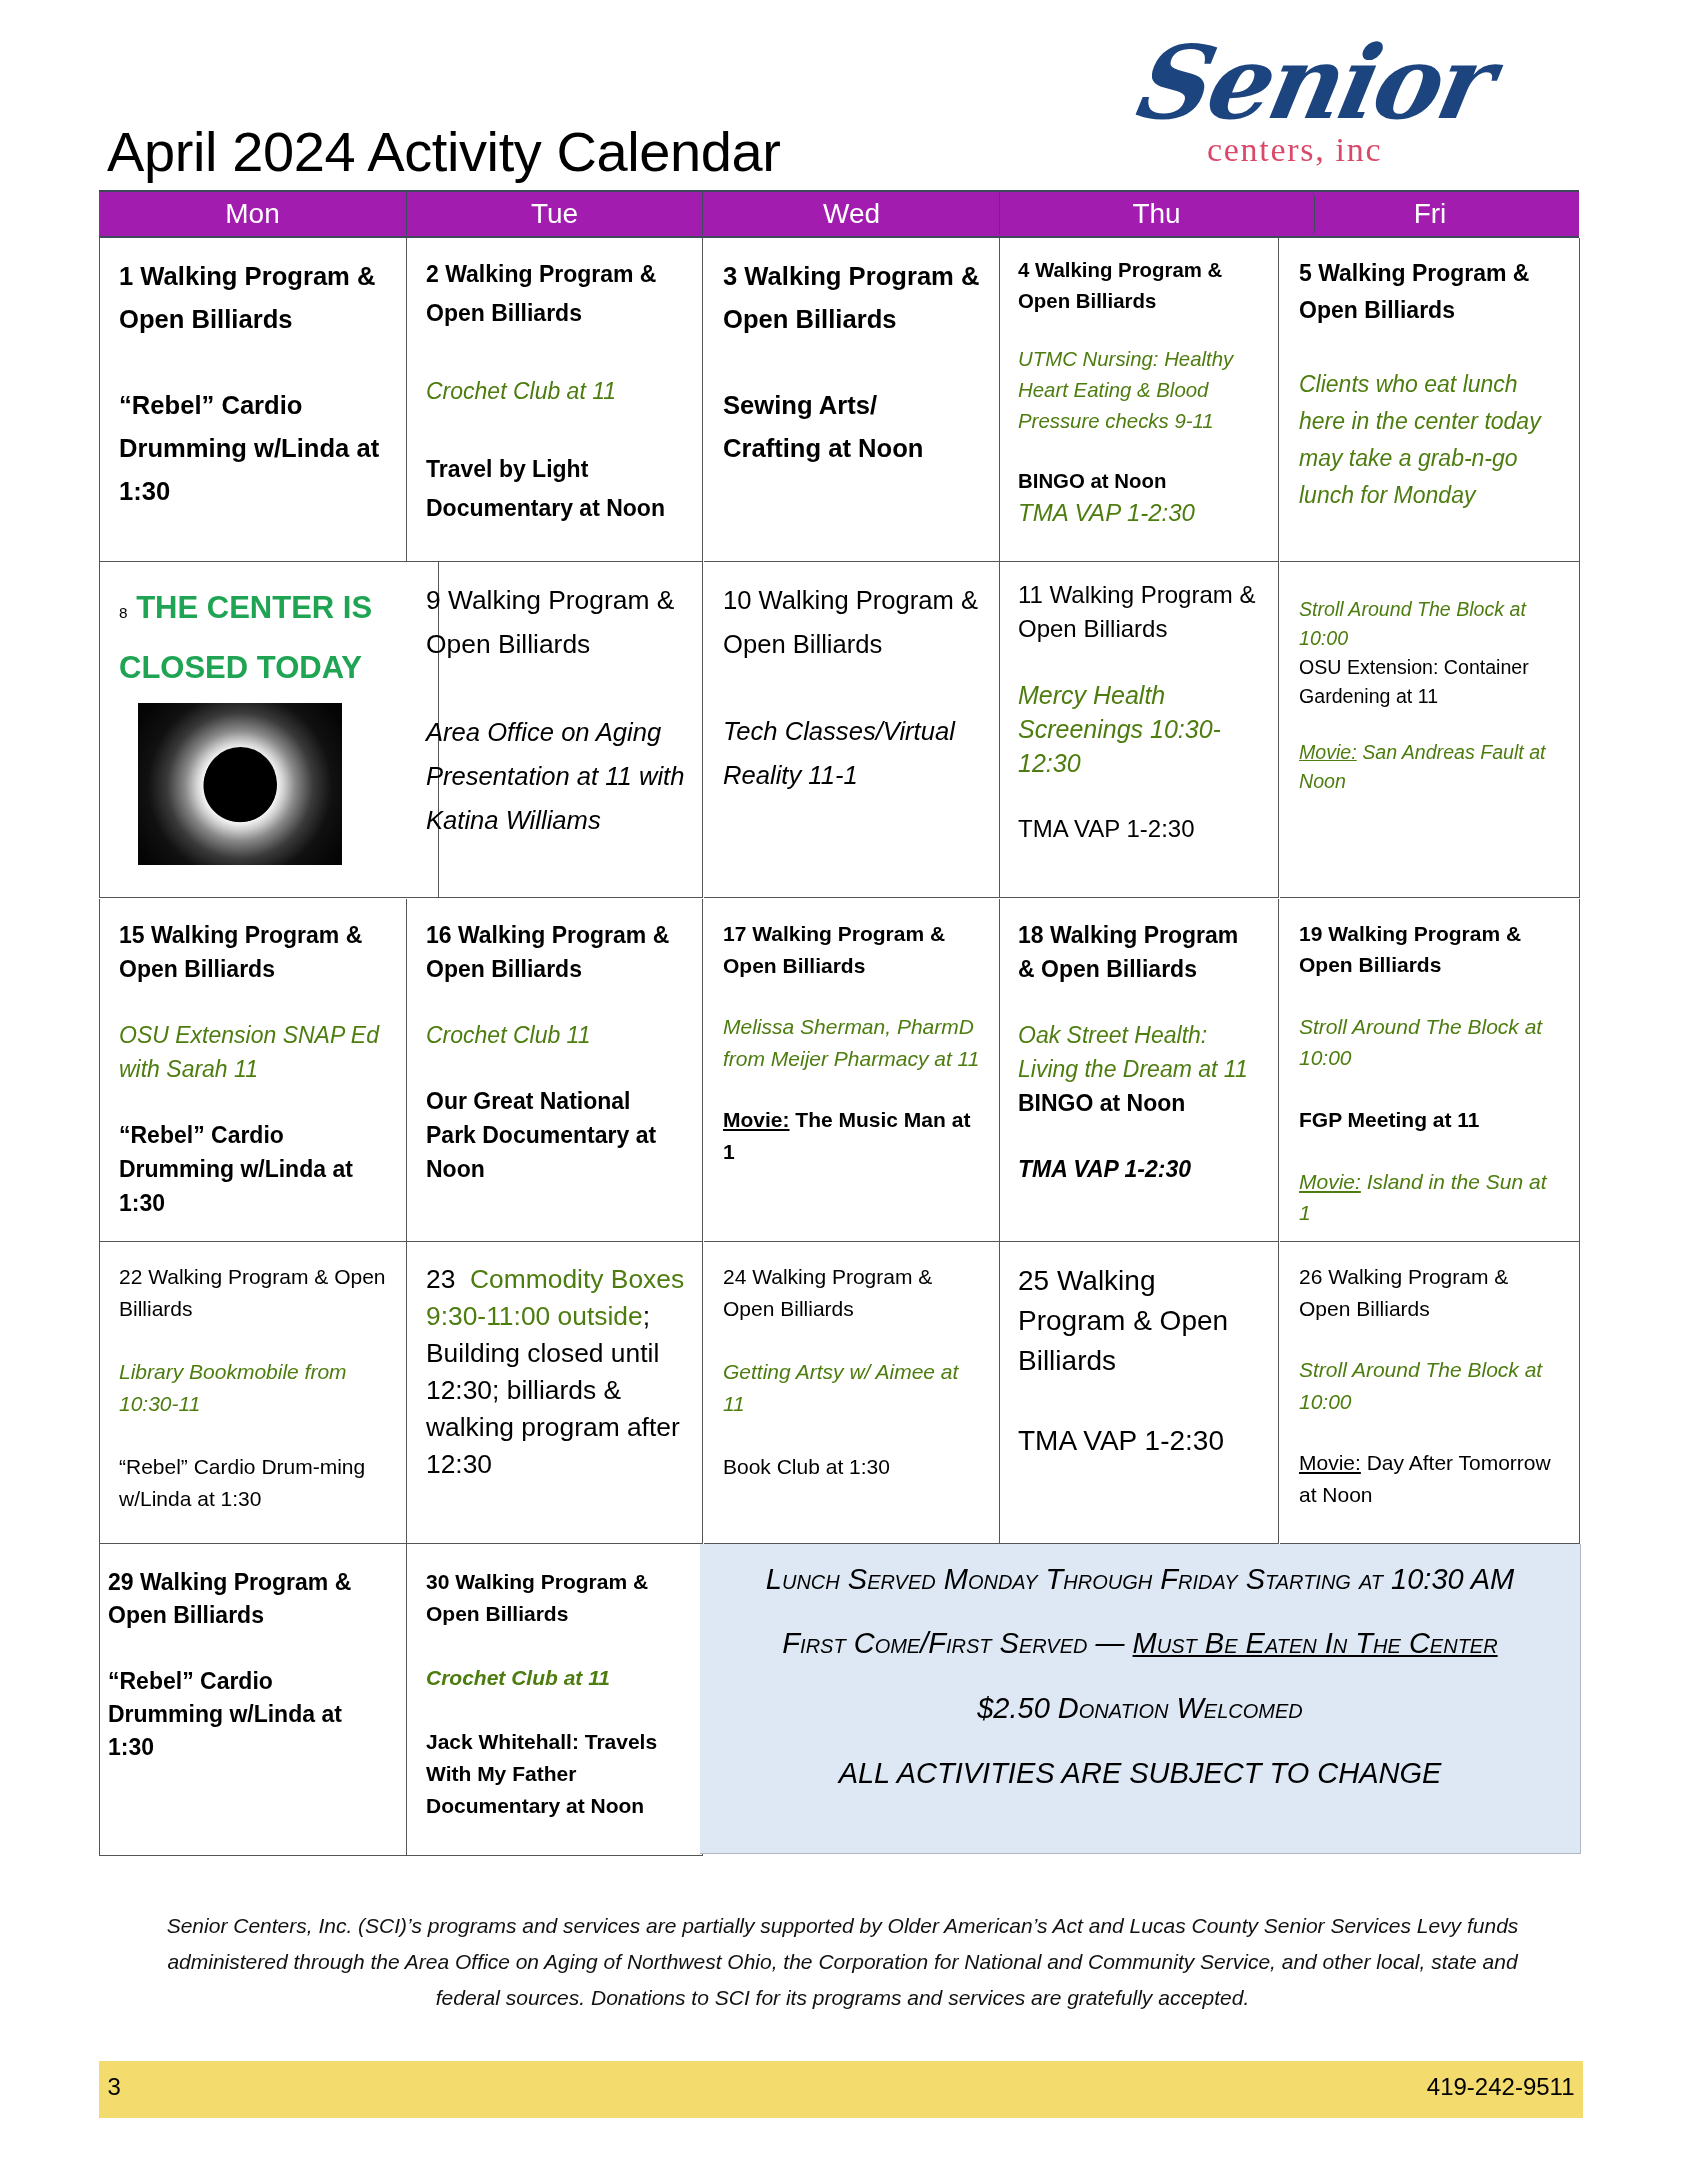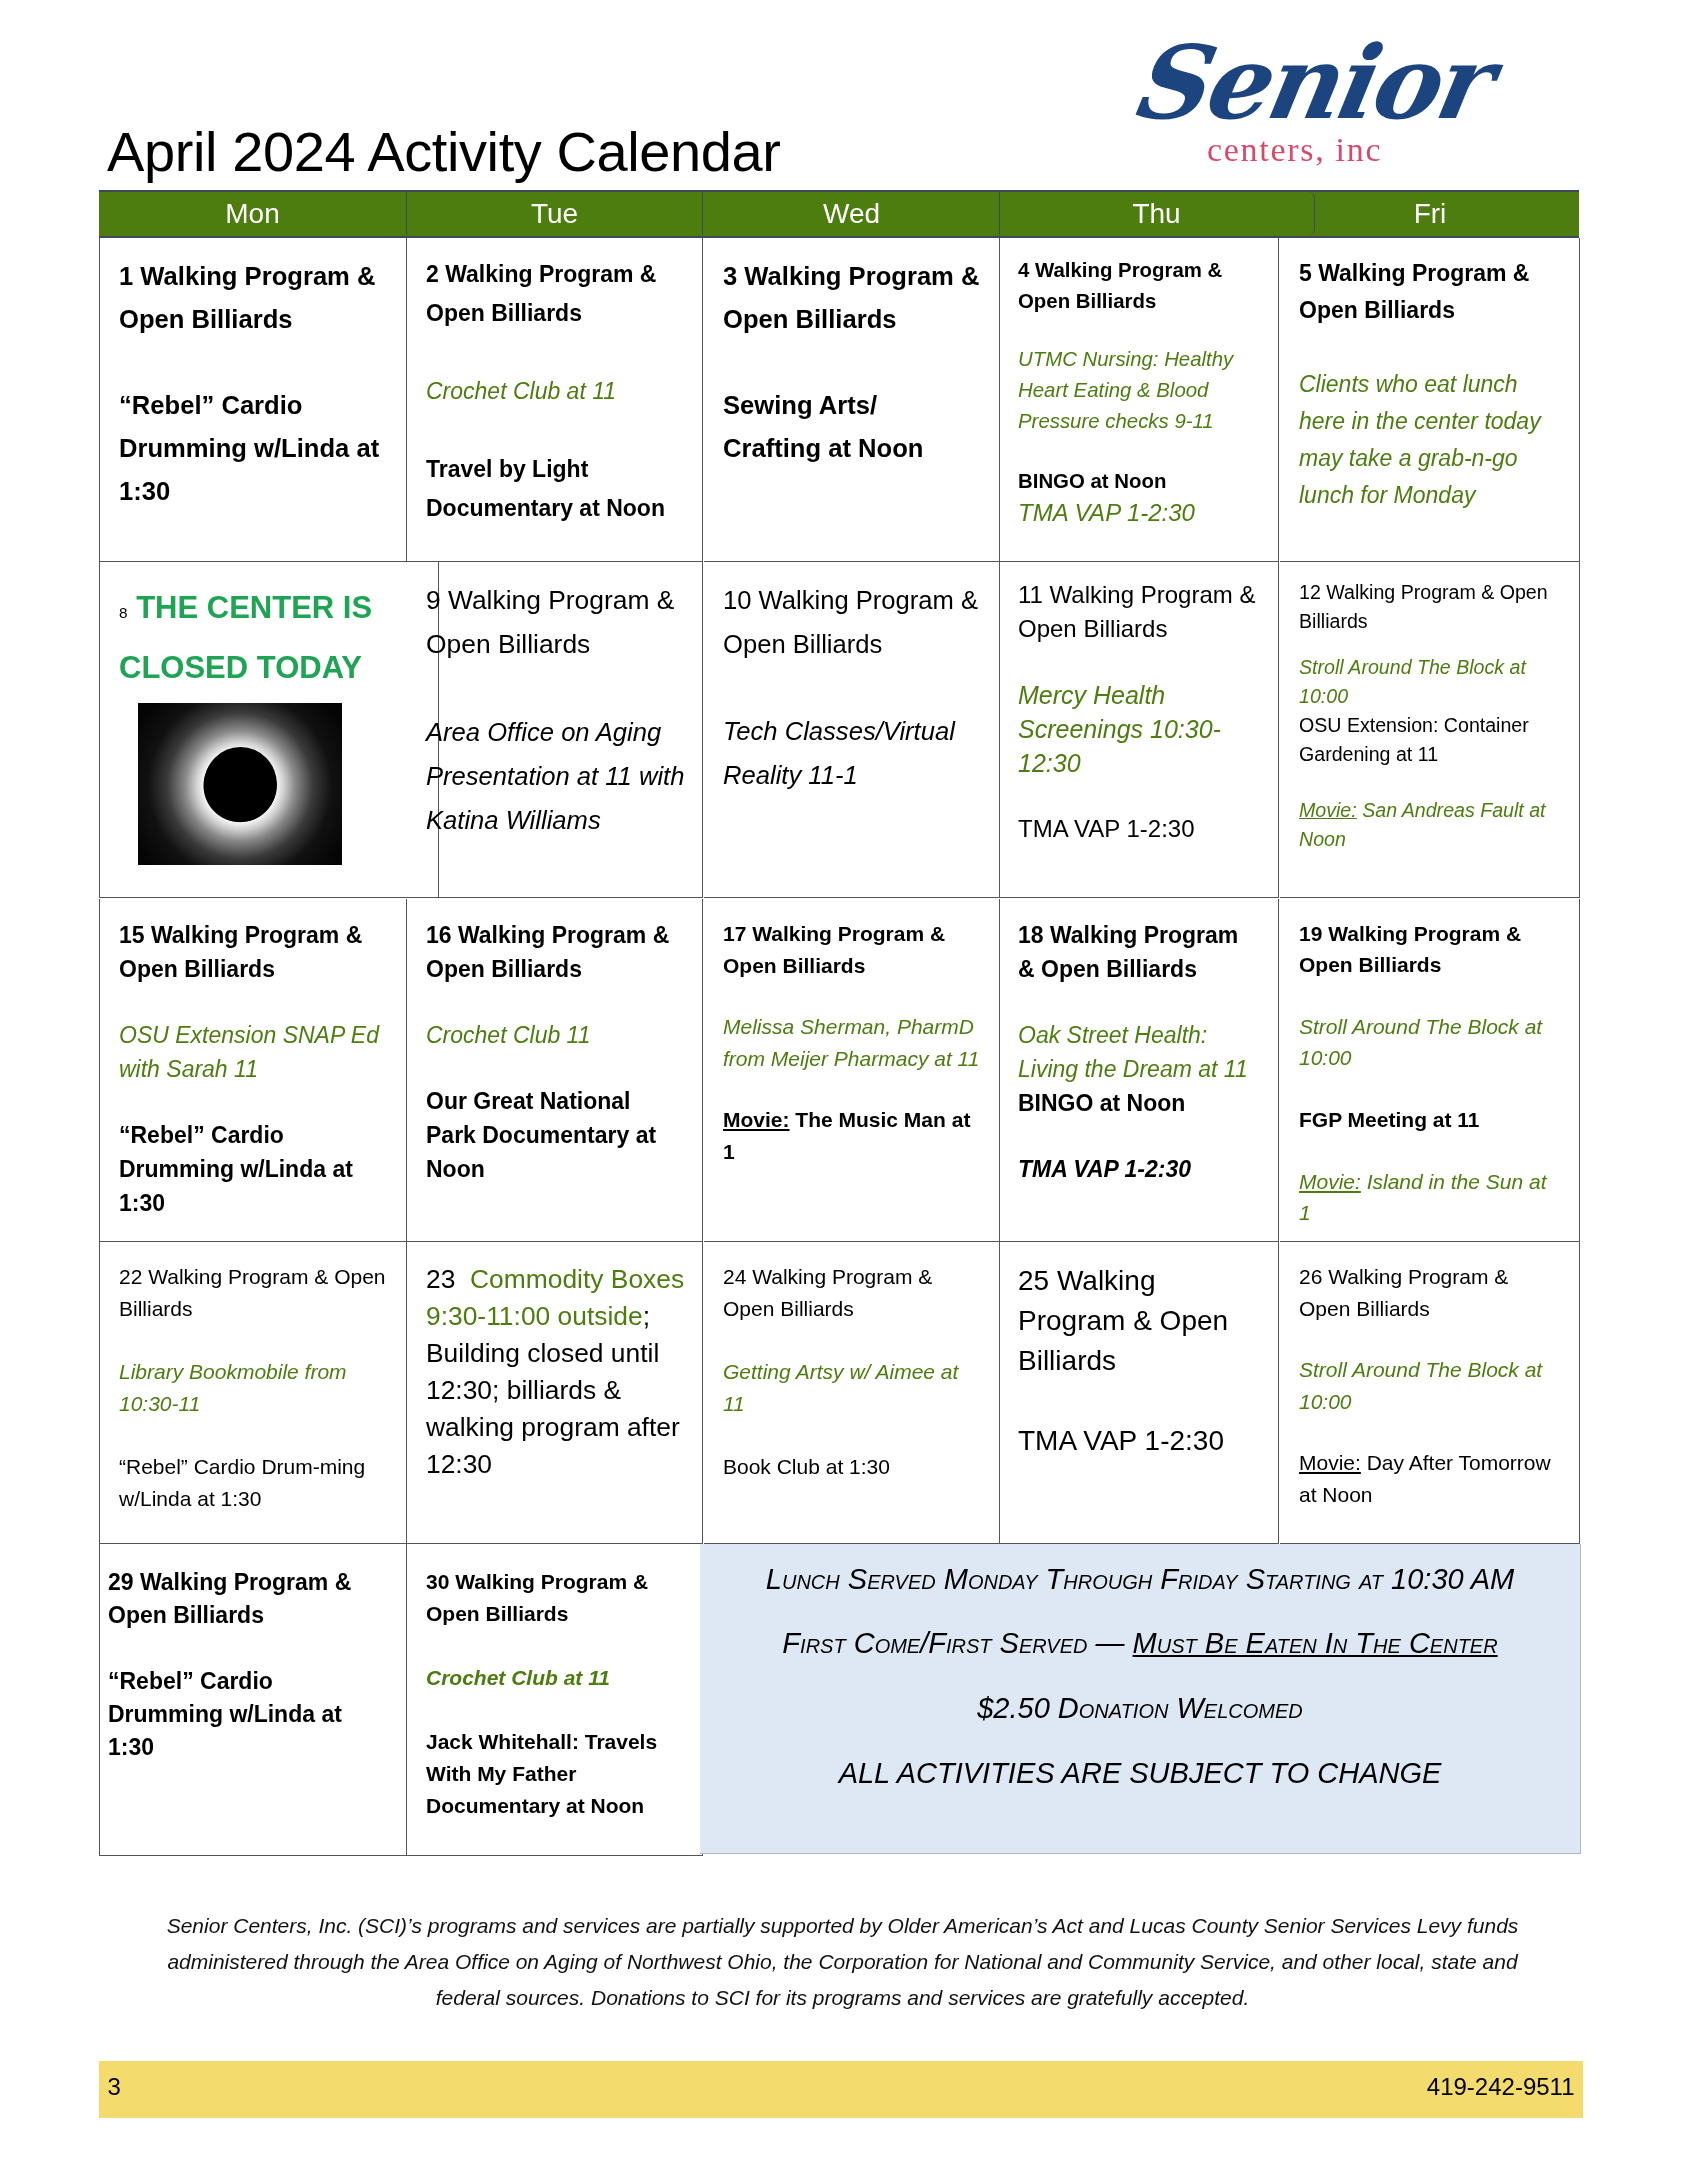--- a/index.html
+++ b/index.html
@@ -6,21 +6,21 @@
   html, body { width: 1685px; height: 2181px; background: #ffffff; }
   body { position: relative; font-family: "Liberation Sans", "DejaVu Sans", sans-serif; color: #000; overflow: hidden; }
 
   .title { position: absolute; left: 107px; top: 119px; font-size: 56px; font-weight: 400; letter-spacing: -0.4px; color: #000; white-space: nowrap; }
 
   .logo { position: absolute; left: 1141px; top: 32px; width: 341px; height: 145px; }
   .logo-script { position: absolute; left: 0; top: 0; font-family: "DejaVu Serif", serif; font-style: italic; font-weight: 700; font-size: 101px; color: #1c4580; letter-spacing: -3.4px; line-height: 1; transform: skewX(-12deg); }
   .logo-sub { position: absolute; left: 66px; top: 101px; font-family: "Liberation Serif", serif; font-size: 34px; color: #d94a6a; letter-spacing: 1.7px; line-height: 1; }
 
   .cal { position: absolute; left: 99px; top: 190px; width: 1480px; }
-  .cal-head { position: absolute; left: 0; top: 0; height: 48px; width: 1480px; background: #4d7c0f; border-top: 2.6px solid #3e4a5a; border-bottom: 2.6px solid #3e4a5a; }
+  .cal-head { position: absolute; left: 0; top: 0; height: 48px; width: 1480px; background: #a21caf; border-top: 2.6px solid #3e4a5a; border-bottom: 2.6px solid #3e4a5a; }
   .cal-head .hcell { position: absolute; top: 0; height: 43px; color: #ffffff; font-size: 28px; text-align: center; line-height: 43px; border-right: 1.7px solid #3e4a5a; }
 
   .cell { position: absolute; border-right: 1.7px solid #555; border-bottom: 1.7px solid #555; padding: 17px 17px 0 19px; overflow: hidden; }
   .cell.first { border-left: 1.7px solid #555; }
   .cell p { margin: 0; }
   .t-b { font-weight: 700; }
   .t-i { font-style: italic; }
   .t-g { color: #4d7c0f; }
   .t-u { text-decoration: underline; }
 
@@ -93,21 +93,20 @@
   <div class="cell" style="left:605px;top:371px;width:296px;height:337px;font-size:25.6px;line-height:44px;padding-top:17px;">
     <p>10 Walking Program &amp; Open Billiards</p>
     <p class="t-i" style="margin-top:43px;">Tech Classes/Virtual Reality 11-1</p>
   </div>
   <div class="cell" style="left:900px;top:371px;width:280px;height:337px;font-size:24px;line-height:34px;padding-top:17px;">
     <p>11 Walking Program &amp; Open Billiards</p>
     <p class="t-g t-i" style="margin-top:32px;font-size:25px;">Mercy Health Screenings 10:30-12:30</p>
     <p style="margin-top:32px;">TMA VAP 1-2:30</p>
   </div>
   <div class="cell" style="left:1181px;top:371px;width:300px;height:337px;font-size:19.6px;line-height:29px;padding-top:17px;">
-    <p>12 Walking Program &amp; Open Billiards</p>
     <p class="t-g t-i" style="margin-top:17px;">Stroll Around The Block at 10:00</p>
     <p>OSU Extension: Container Gardening  at 11</p>
     <p class="t-g t-i" style="margin-top:27px;"><span class="t-u">Movie:</span><span> San Andreas Fault at Noon</span></p>
   </div>
 
   <div class="cell first" style="left:0;top:709px;width:308px;height:343px;font-size:23px;line-height:34px;padding-top:19px;">
     <p class="t-b">15 Walking Program &amp; Open Billiards</p>
     <p class="t-g t-i" style="margin-top:32px;">OSU Extension SNAP Ed with Sarah 11</p>
     <p class="t-b" style="margin-top:32px;">“Rebel” Cardio Drumming w/Linda at 1:30</p>
   </div>

